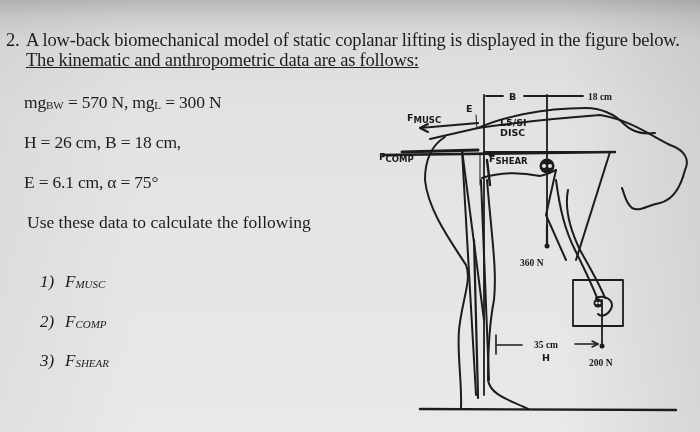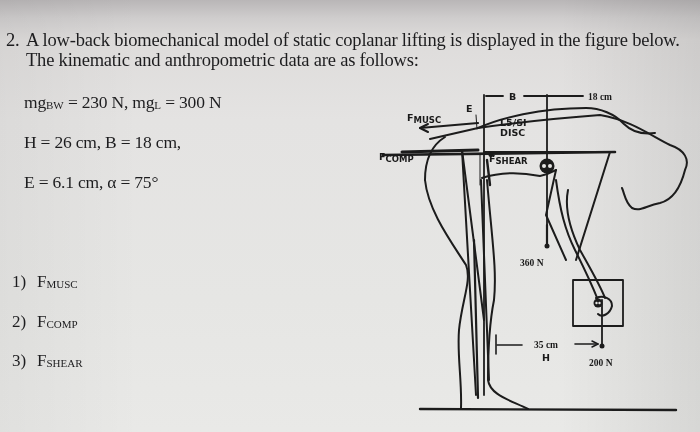--- a/index.html
+++ b/index.html
@@ -8,47 +8,48 @@
     background: linear-gradient(180deg, #b9b6b7 0px, #cfcdcd 18px, #dedcdb 40px, #e4e3e2 120px, #e6e6e4 300px, #e9e9e7 432px);
     font-family: "Liberation Serif", "DejaVu Serif", serif;
     color:#1d1d1f;
   }
   .vignette {
     position:absolute; inset:0; pointer-events:none;
     background: linear-gradient(90deg, rgba(0,0,0,0.04) 0%, rgba(0,0,0,0) 20%, rgba(0,0,0,0) 80%, rgba(0,0,0,0.08) 100%);
   }
   .q-text { position:absolute; left:6px; top:30px; font-size:18.5px; line-height:20px; letter-spacing:-0.2px; }
   .q-text .num { display:inline-block; width:20px; }
-  .q-text .line2 { padding-left:20px; }
+  .q-text .line2 { padding-left:20px;text-decoration:underline; }
   .given { position:absolute; left:24px; font-size:17.5px; letter-spacing:-0.2px; }
   .given sub, .item sub { font-size:11px; vertical-align:baseline; position:relative; top:1px; letter-spacing:0; }
   .instr { position:absolute; left:27px; top:212px; font-size:17.5px; line-height:20px; }
-  .item { position:absolute; left:12px; font-size:17px; }
+  .item { position:absolute; left:40px; font-size:17px;font-style:italic; }
   .item .n { display:inline-block; width:25px; }
   svg.fig { position:absolute; left:0; top:0; }
   .lbl { font-family:"DejaVu Sans", sans-serif; font-weight:bold; font-size:9.5px; fill:#1a1a1a; }
   .lbls { font-family:"Liberation Serif", serif; font-weight:bold; font-size:9.5px; fill:#1a1a1a; }
 </style>
 </head>
 <body>
 
 <div class="vignette"></div>
 
 <div class="q-text">
   <div><span class="num">2.</span><span>A low-back biomechanical model of static coplanar lifting is displayed in the figure below.</span></div>
   <div class="line2">The kinematic and anthropometric data are as follows:</div>
 </div>
 
 <div class="given" style="top:92px;">
-  <span>mg</span><sub>BW</sub><span> = 230 N, </span><span>mg</span><sub>L</sub><span> = 300 N</span>
+  <span>mg</span><sub>BW</sub><span> = 570 N, </span><span>mg</span><sub>L</sub><span> = 300 N</span>
 </div>
 <div class="given" style="top:132px;">H = 26 cm, B = 18 cm,</div>
 <div class="given" style="top:172px;">E = 6.1 cm, α = 75°</div>
 
 <div class="instr">
+  <div>Use these data to calculate the following</div>
 </div>
 
 <div class="item" style="top:272px;">
   <span class="n">1)</span><span>F</span><sub>MUSC</sub>
 </div>
 <div class="item" style="top:312px;">
   <span class="n">2)</span><span>F</span><sub>COMP</sub>
 </div>
 <div class="item" style="top:351px;">
   <span class="n">3)</span><span>F</span><sub>SHEAR</sub>

